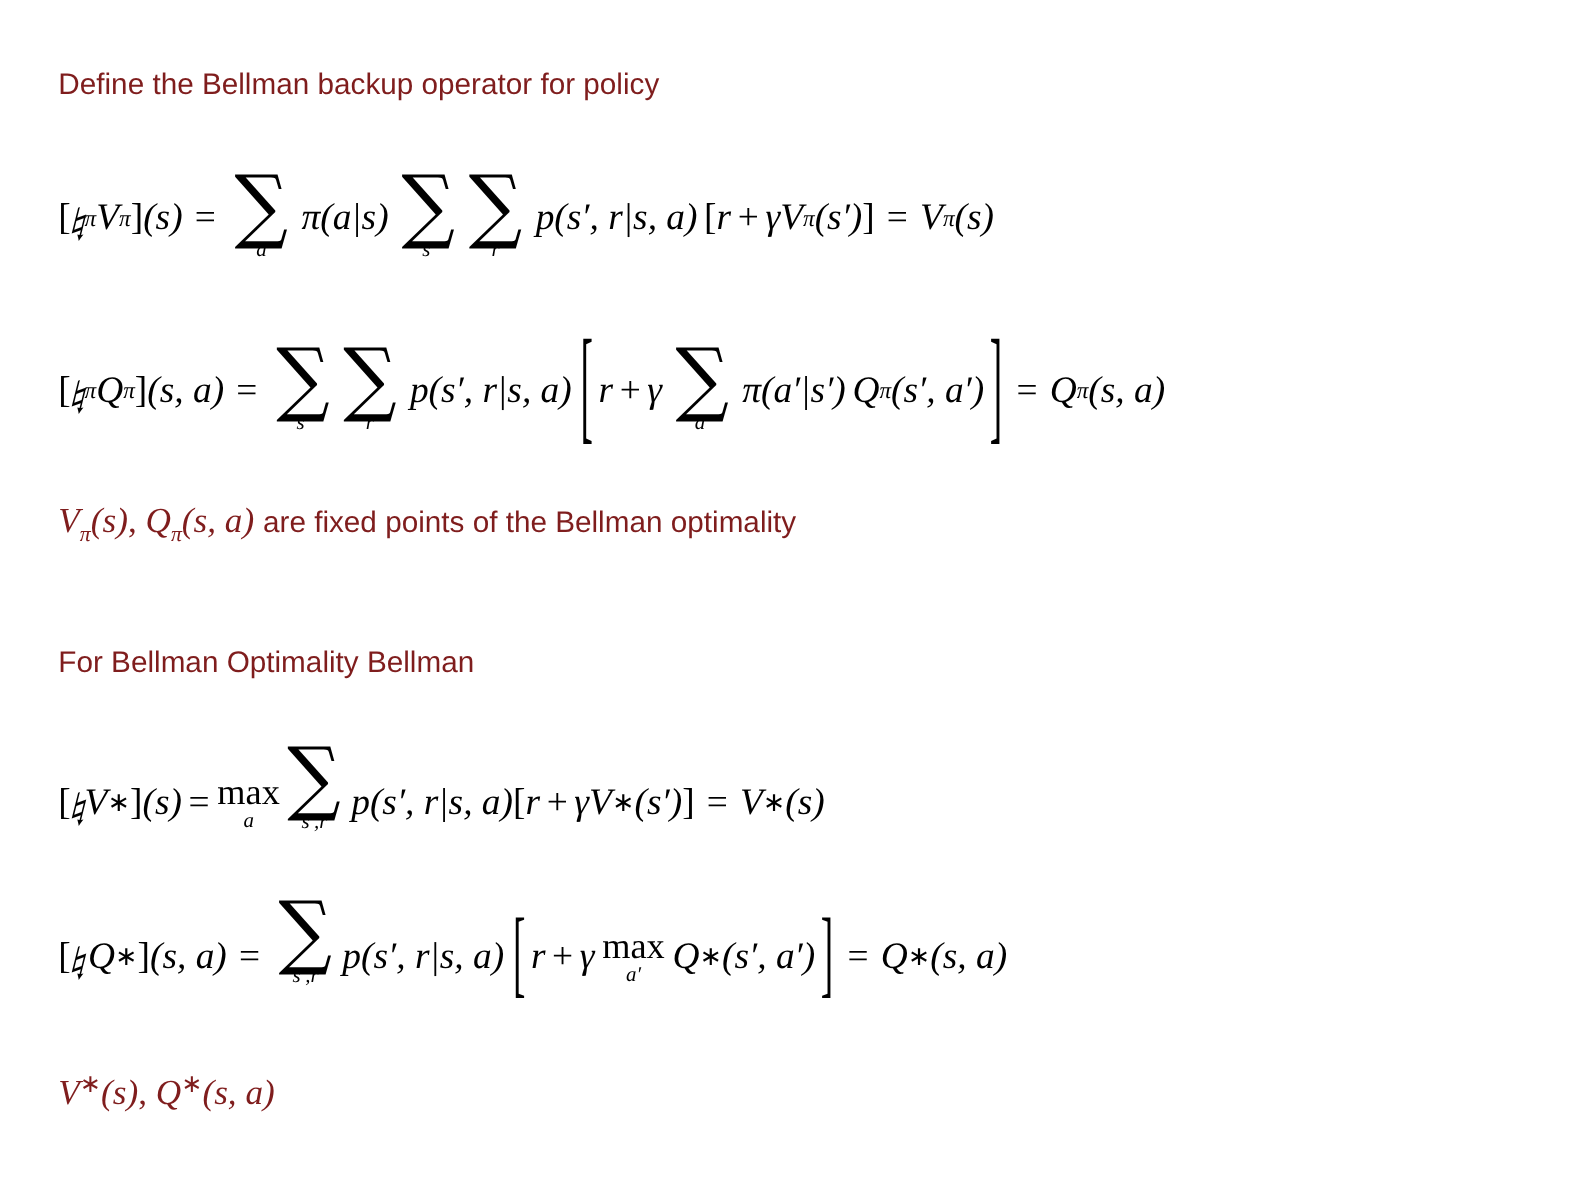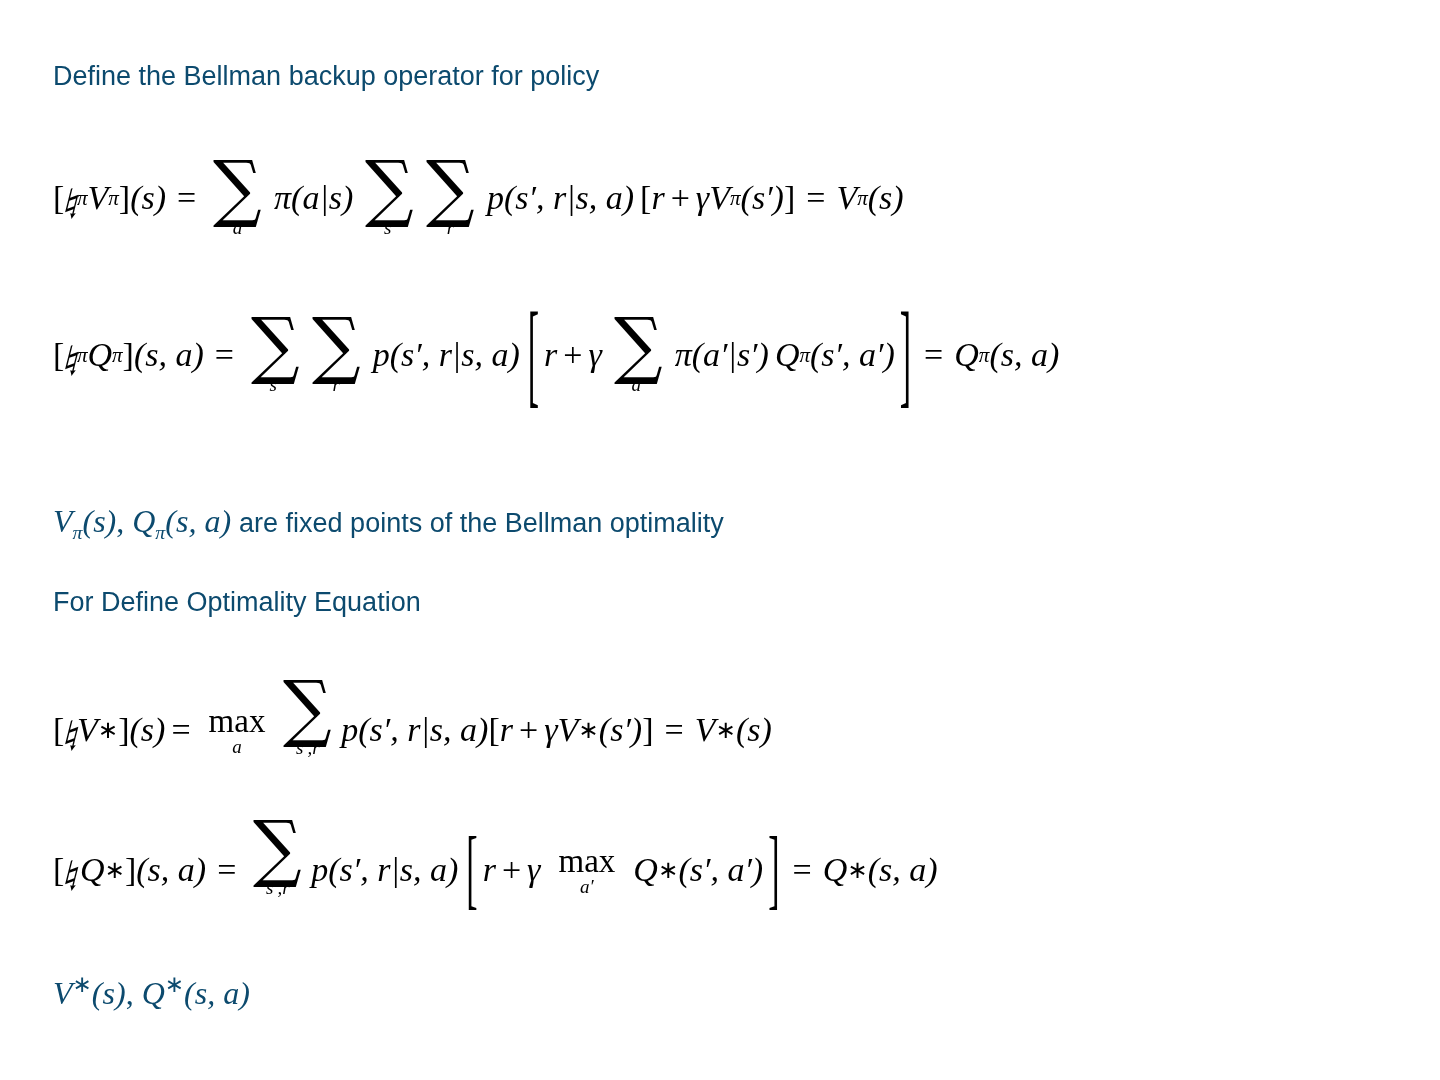--- a/index.html
+++ b/index.html
@@ -21,21 +21,21 @@
     inset: 0;
     background: #ffffff;
   }
 
   
   .prose {
     position: absolute;
     font-family: "Liberation Sans", sans-serif;
     font-size: 27px;
     line-height: 1.2;
-    color: #0c4a6e;
+    color: #7f1d1d;
     white-space: nowrap;
   }
 
   
   .mathline {
     position: absolute;
     font-family: "Liberation Serif", serif;
     font-size: 34px;
     color: #000000;
     white-space: nowrap;
@@ -100,21 +100,21 @@
     font-family: "Liberation Serif", serif;
   }
   .bigop.shift-up { transform: translateY(-12px); }
 
   
   .maxop {
     display: inline-flex;
     flex-direction: column;
     align-items: center;
     vertical-align: middle;
-    margin: 0 12px;
+    margin: 0 1px;
   }
   .maxop .glyph {
     font-style: normal;
     font-size: 33px;
     line-height: 1;
     font-family: "Liberation Serif", serif;
   }
   .maxop .lim {
     font-size: 19px;
     font-style: italic;
@@ -245,29 +245,29 @@
 
       <span class="sp-l"></span>
         <span class="mup">=</span>
         <span class="sp-l"></span>
       <span class="mi">Q</span>
         <span class="sub">π</span>
         <span class="mi">(s, a)</span>
     </span>
   </div>
 
-  <div class="prose" style="left:53px; top:454px; display:flex; align-items:baseline;margin-top:48px;">
+  <div class="prose" style="left:53px; top:454px; display:flex; align-items:baseline;">
     <span style="font-family:'Liberation Serif',serif; font-size:32px; font-style:italic;">
       <span class="mi">V</span><span class="sub">π</span><span class="mi">(s)</span><span class="mup">,</span>&nbsp;<span class="mi">Q</span><span class="sub">π</span><span class="mi">(s, a)</span>
     </span>
     <span style="display:inline-block;width:8px;"></span>
     <span>are fixed points of the Bellman optimality</span>
   </div>
 
-  <div class="prose" style="left:53px; top:586px;">For Define Optimality Equation</div>
+  <div class="prose" style="left:53px; top:586px;">For Bellman Optimality Bellman</div>
 
   <div class="mathline" id="eq3" style="left:53px; top:680px; height:100px;">
     <span class="eqwrap">
       <span class="mup">[</span>
         <span class="scr">𝄯</span>
         <span class="mi">V</span>
         <span class="sup star">∗</span>
         <span class="mup">]</span>
         <span class="mi">(s)</span>
       <span class="sp"></span>

